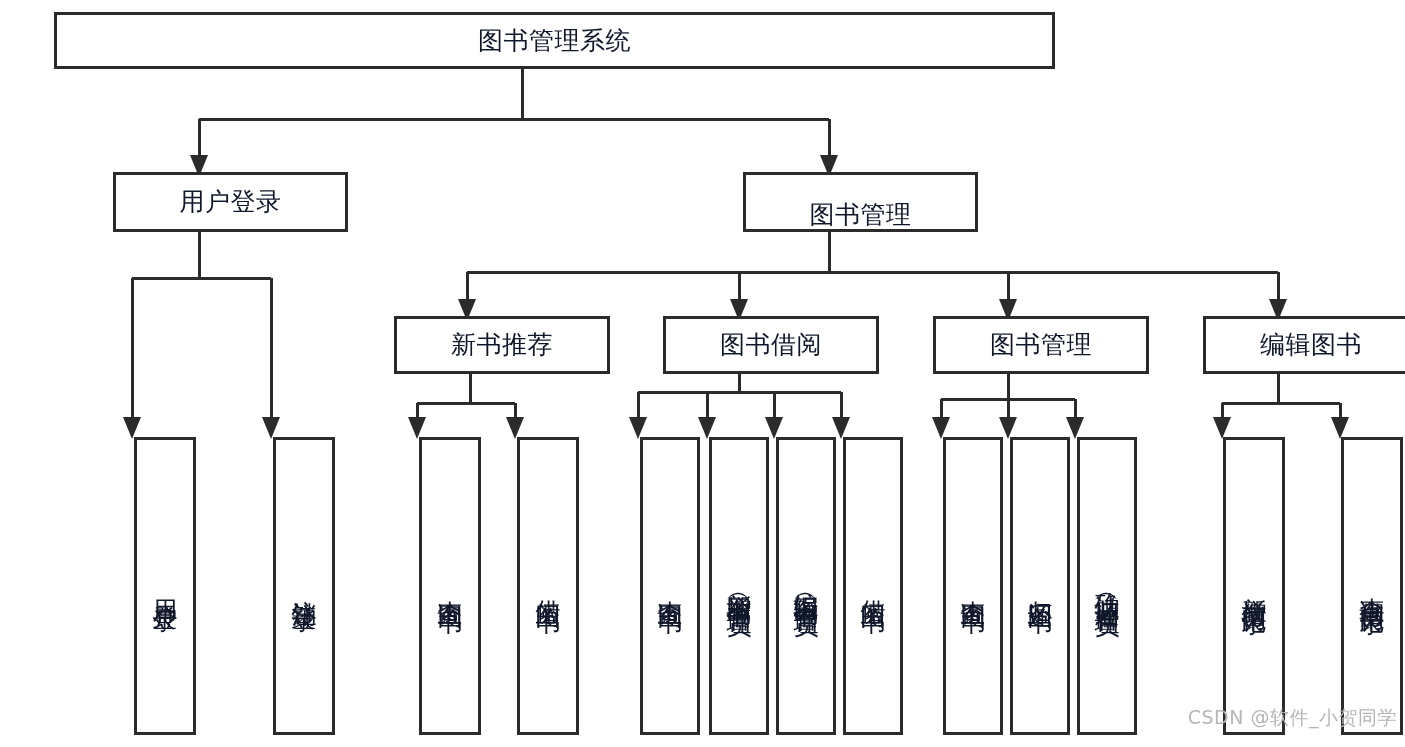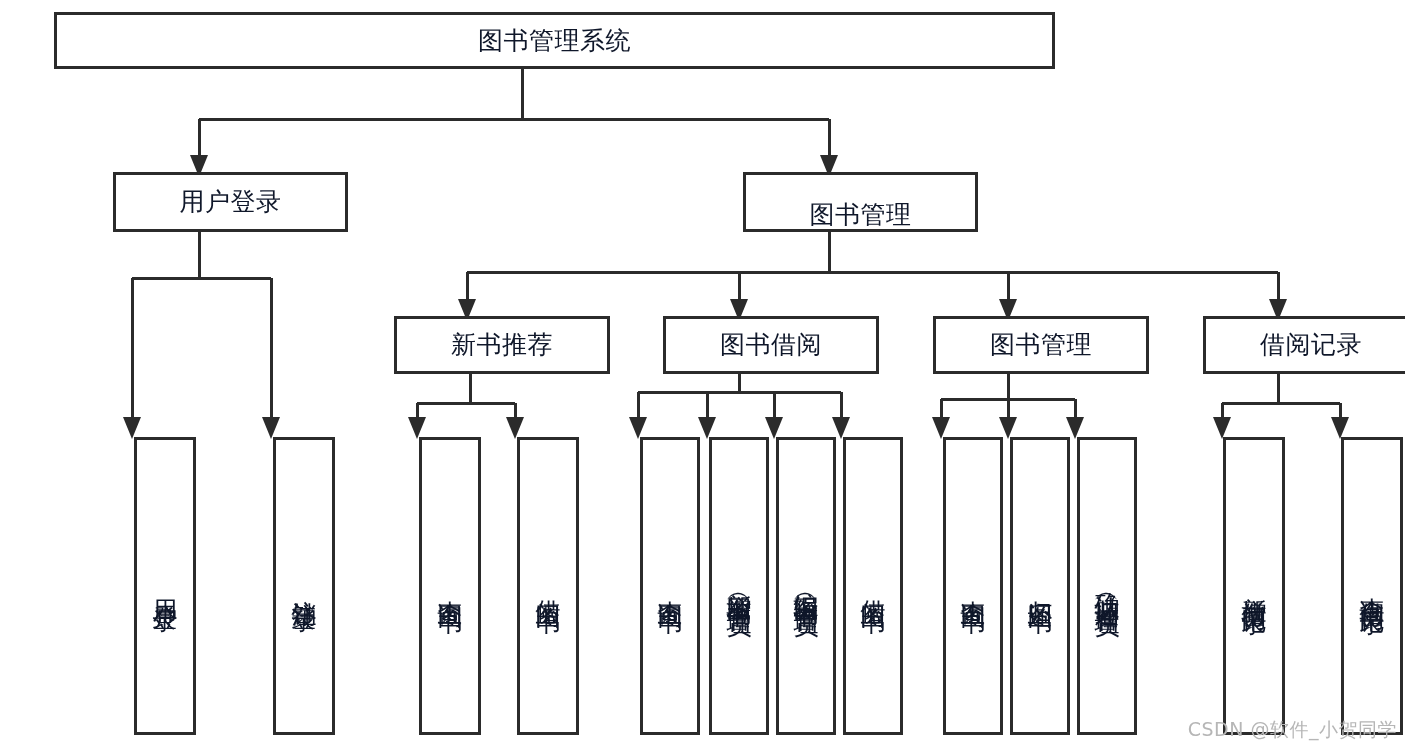--- a/index.html
+++ b/index.html
@@ -61,21 +61,21 @@
     text-orientation: upright;
     font-size: 25px;
     line-height: 1.0;
     letter-spacing: 3px;
     white-space: nowrap;
     max-height: 280px;
   }
   .watermark {
     position: absolute;
     right: 8px;
-    bottom: 4px;
+    bottom: 16px;
     font-size: 19px;
     color: #b6b6b6;
     letter-spacing: 0.5px;
     white-space: nowrap;
     user-select: none;
   }
 </style>
 </head>
 <body>
 
@@ -180,21 +180,21 @@
 
   <div class="node horiz" style="left:362px; top:316px; width:216px; height:58px;">
     <span class="label">新书推荐</span>
   </div>
 
   <div class="node horiz" style="left:901px; top:316px; width:216px; height:58px;">
     <span class="label">图书管理</span>
   </div>
 
   <div class="node horiz" style="left:1171px; top:316px; width:216px; height:58px;">
-    <span class="label">借阅记录</span>
+    <span class="label">编辑图书</span>
   </div>
 
   <div class="node vert" style="left:102px; top:437px; width:62px; height:298px;">
     <span class="label">用户登录</span>
   </div>
 
   <div class="node vert" style="left:241px; top:437px; width:62px; height:298px;">
     <span class="label">注销登录</span>
   </div>
 

